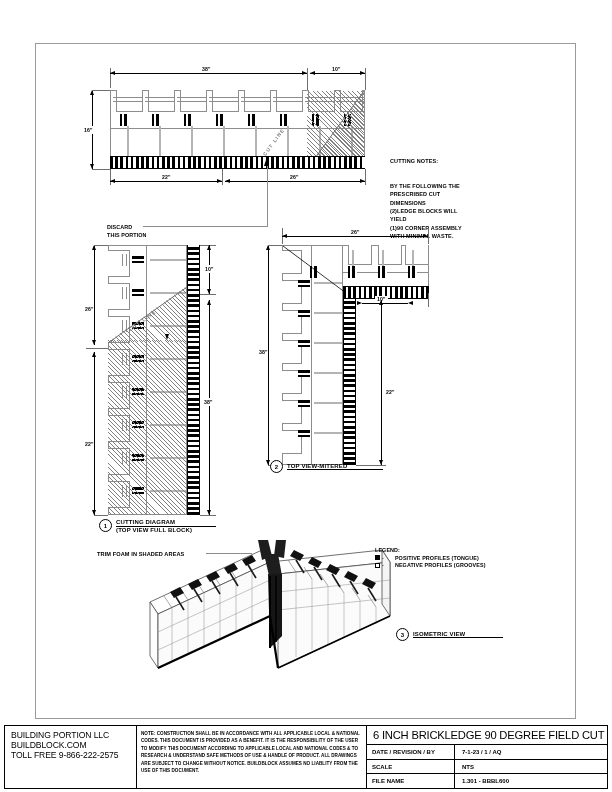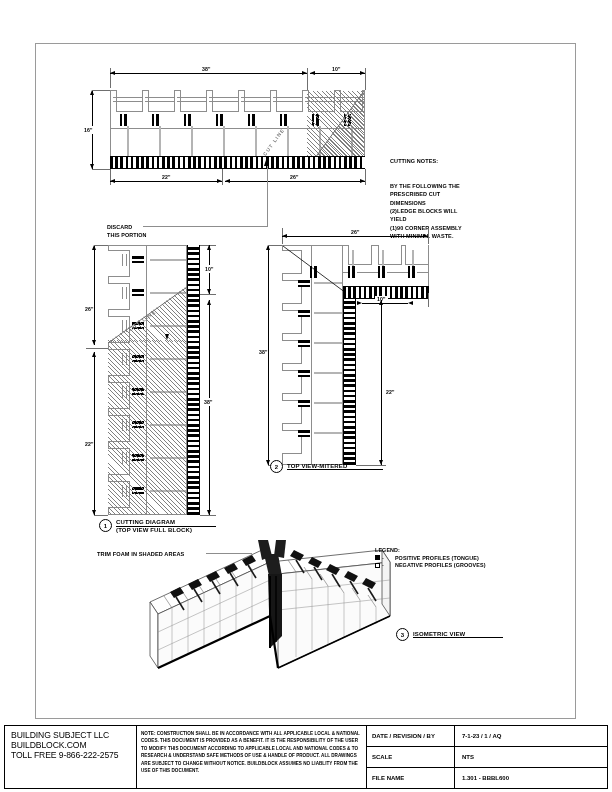--- a/index.html
+++ b/index.html
@@ -529,28 +529,29 @@
     <div class="lrow">
       <div class="sq-e"></div>
       <div class="dash">-</div>
       <div class="ltxt">NEGATIVE PROFILES (GROOVES)</div>
     </div>
   </div>
 
   <div class="tb">
 
     <div class="tb-logo">
-      <div class="l2">BUILDING SUBJECT LLC</div>
+      <div class="l2">BUILDING PORTION LLC</div>
       <div class="l3">BUILDBLOCK.COM</div>
       <div class="l4">TOLL FREE 9-866-222-2575</div>
     </div>
 
     <div class="tb-note">NOTE: CONSTRUCTION SHALL BE IN ACCORDANCE WITH ALL APPLICABLE LOCAL &amp; NATIONAL CODES. THIS DOCUMENT IS PROVIDED AS A BENEFIT. IT IS THE RESPONSIBILITY OF THE USER TO MODIFY THIS DOCUMENT ACCORDING TO APPLICABLE LOCAL AND NATIONAL CODES &amp; TO RESEARCH &amp; UNDERSTAND SAFE METHODS OF USE &amp; HANDLE OF PRODUCT. ALL DRAWINGS ARE SUBJECT TO CHANGE WITHOUT NOTICE. BUILDBLOCK ASSUMES NO LIABLITY FROM THE USE OF THIS DOCUMENT.</div>
 
     <div class="tb-right">
+      <div class="tb-title">6 INCH BRICKLEDGE 90 DEGREE FIELD CUT</div>
 
       <div class="tb-row">
         <div class="tb-k">DATE / REVISION / BY</div>
         <div class="tb-v">7-1-23 / 1 / AQ</div>
       </div>
       <div class="tb-row">
         <div class="tb-k">SCALE</div>
         <div class="tb-v">NTS</div>
       </div>
       <div class="tb-row">

